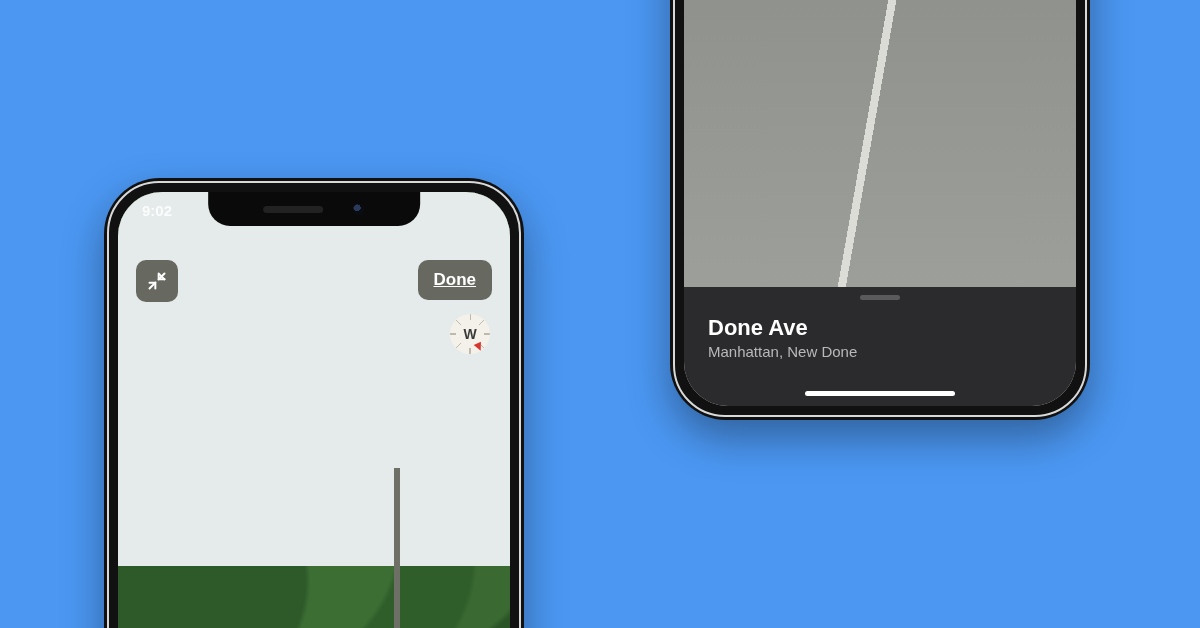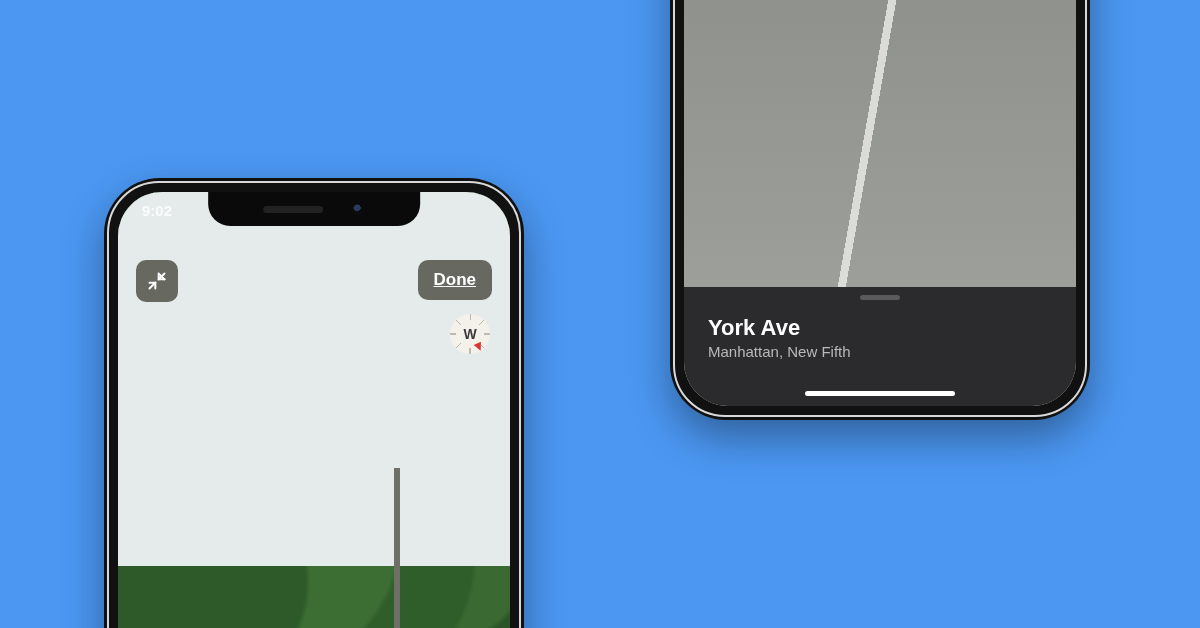--- a/index.html
+++ b/index.html
@@ -226,19 +226,19 @@
 
     <div class="scene-road">
       
       
       
       
     </div>
 
     <div class="sheet">
       <div class="grabber"></div>
-      <h2>York Ave</h2>
-      <p>Manhattan, New Fifth</p>
+      <h2>Done Ave</h2>
+      <p>Manhattan, New Done</p>
     </div>
 
     <div class="home-indicator"></div>
   </div>
 </div>
 
 </body></html>

